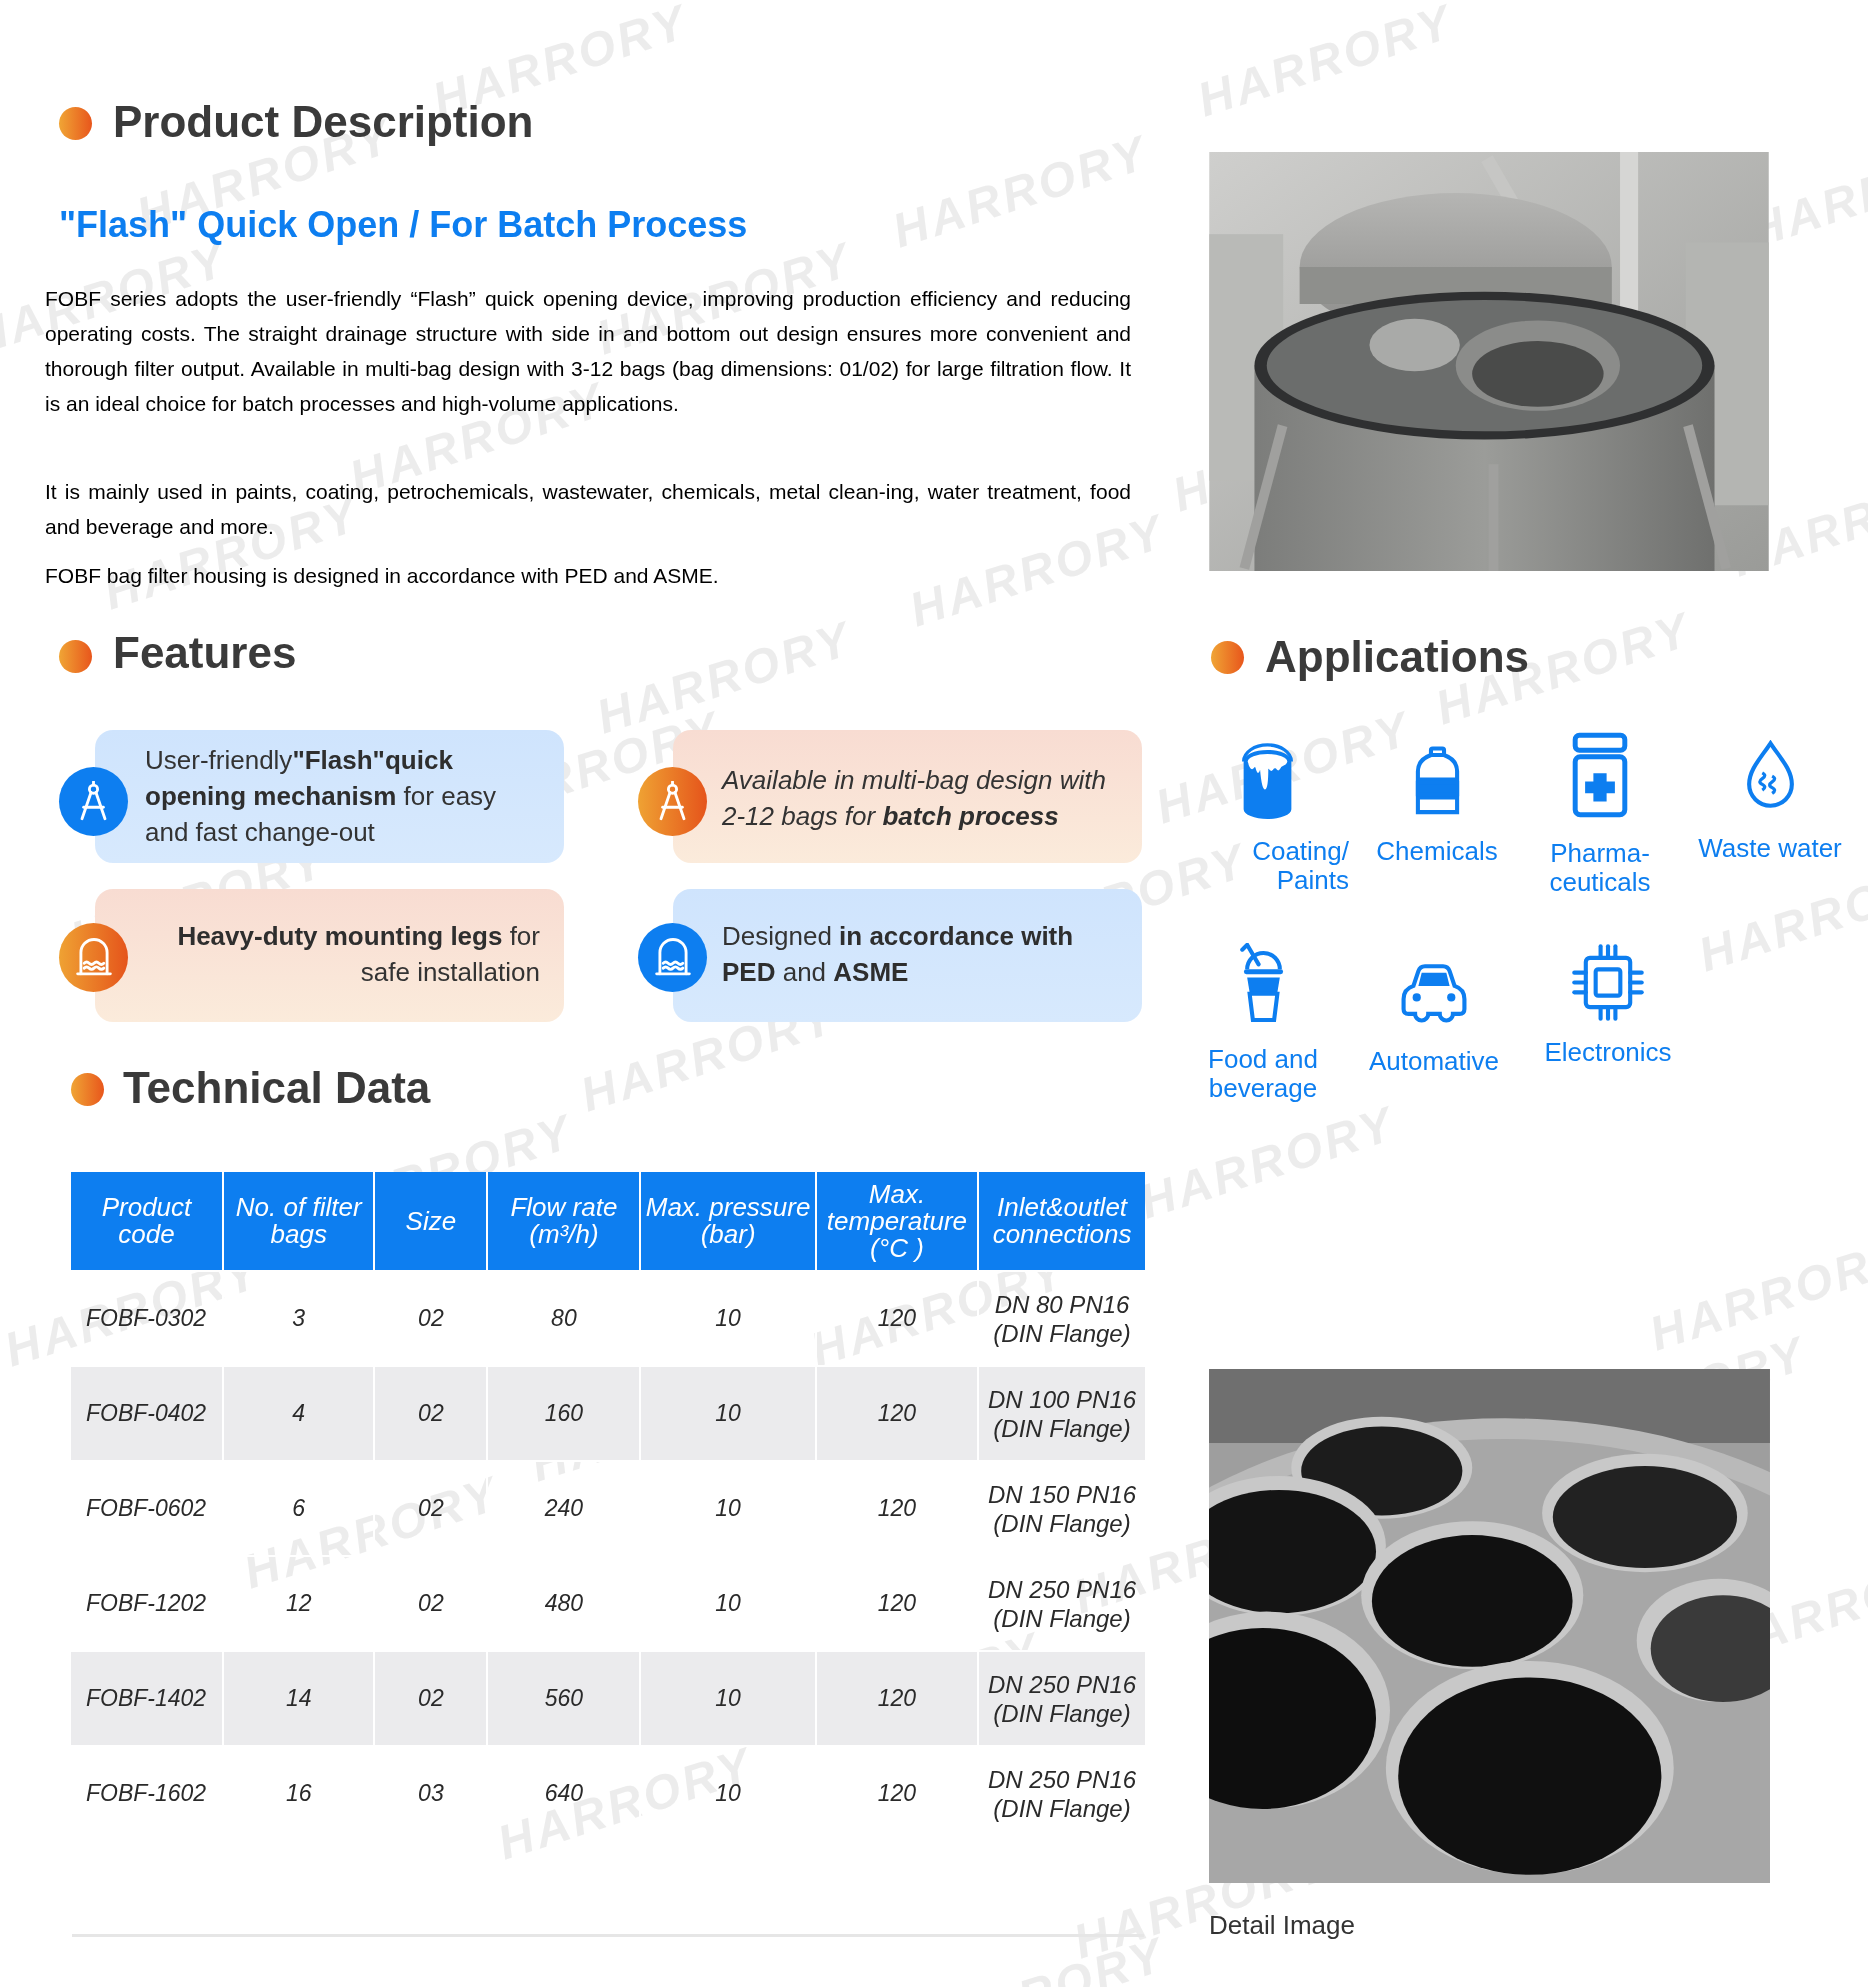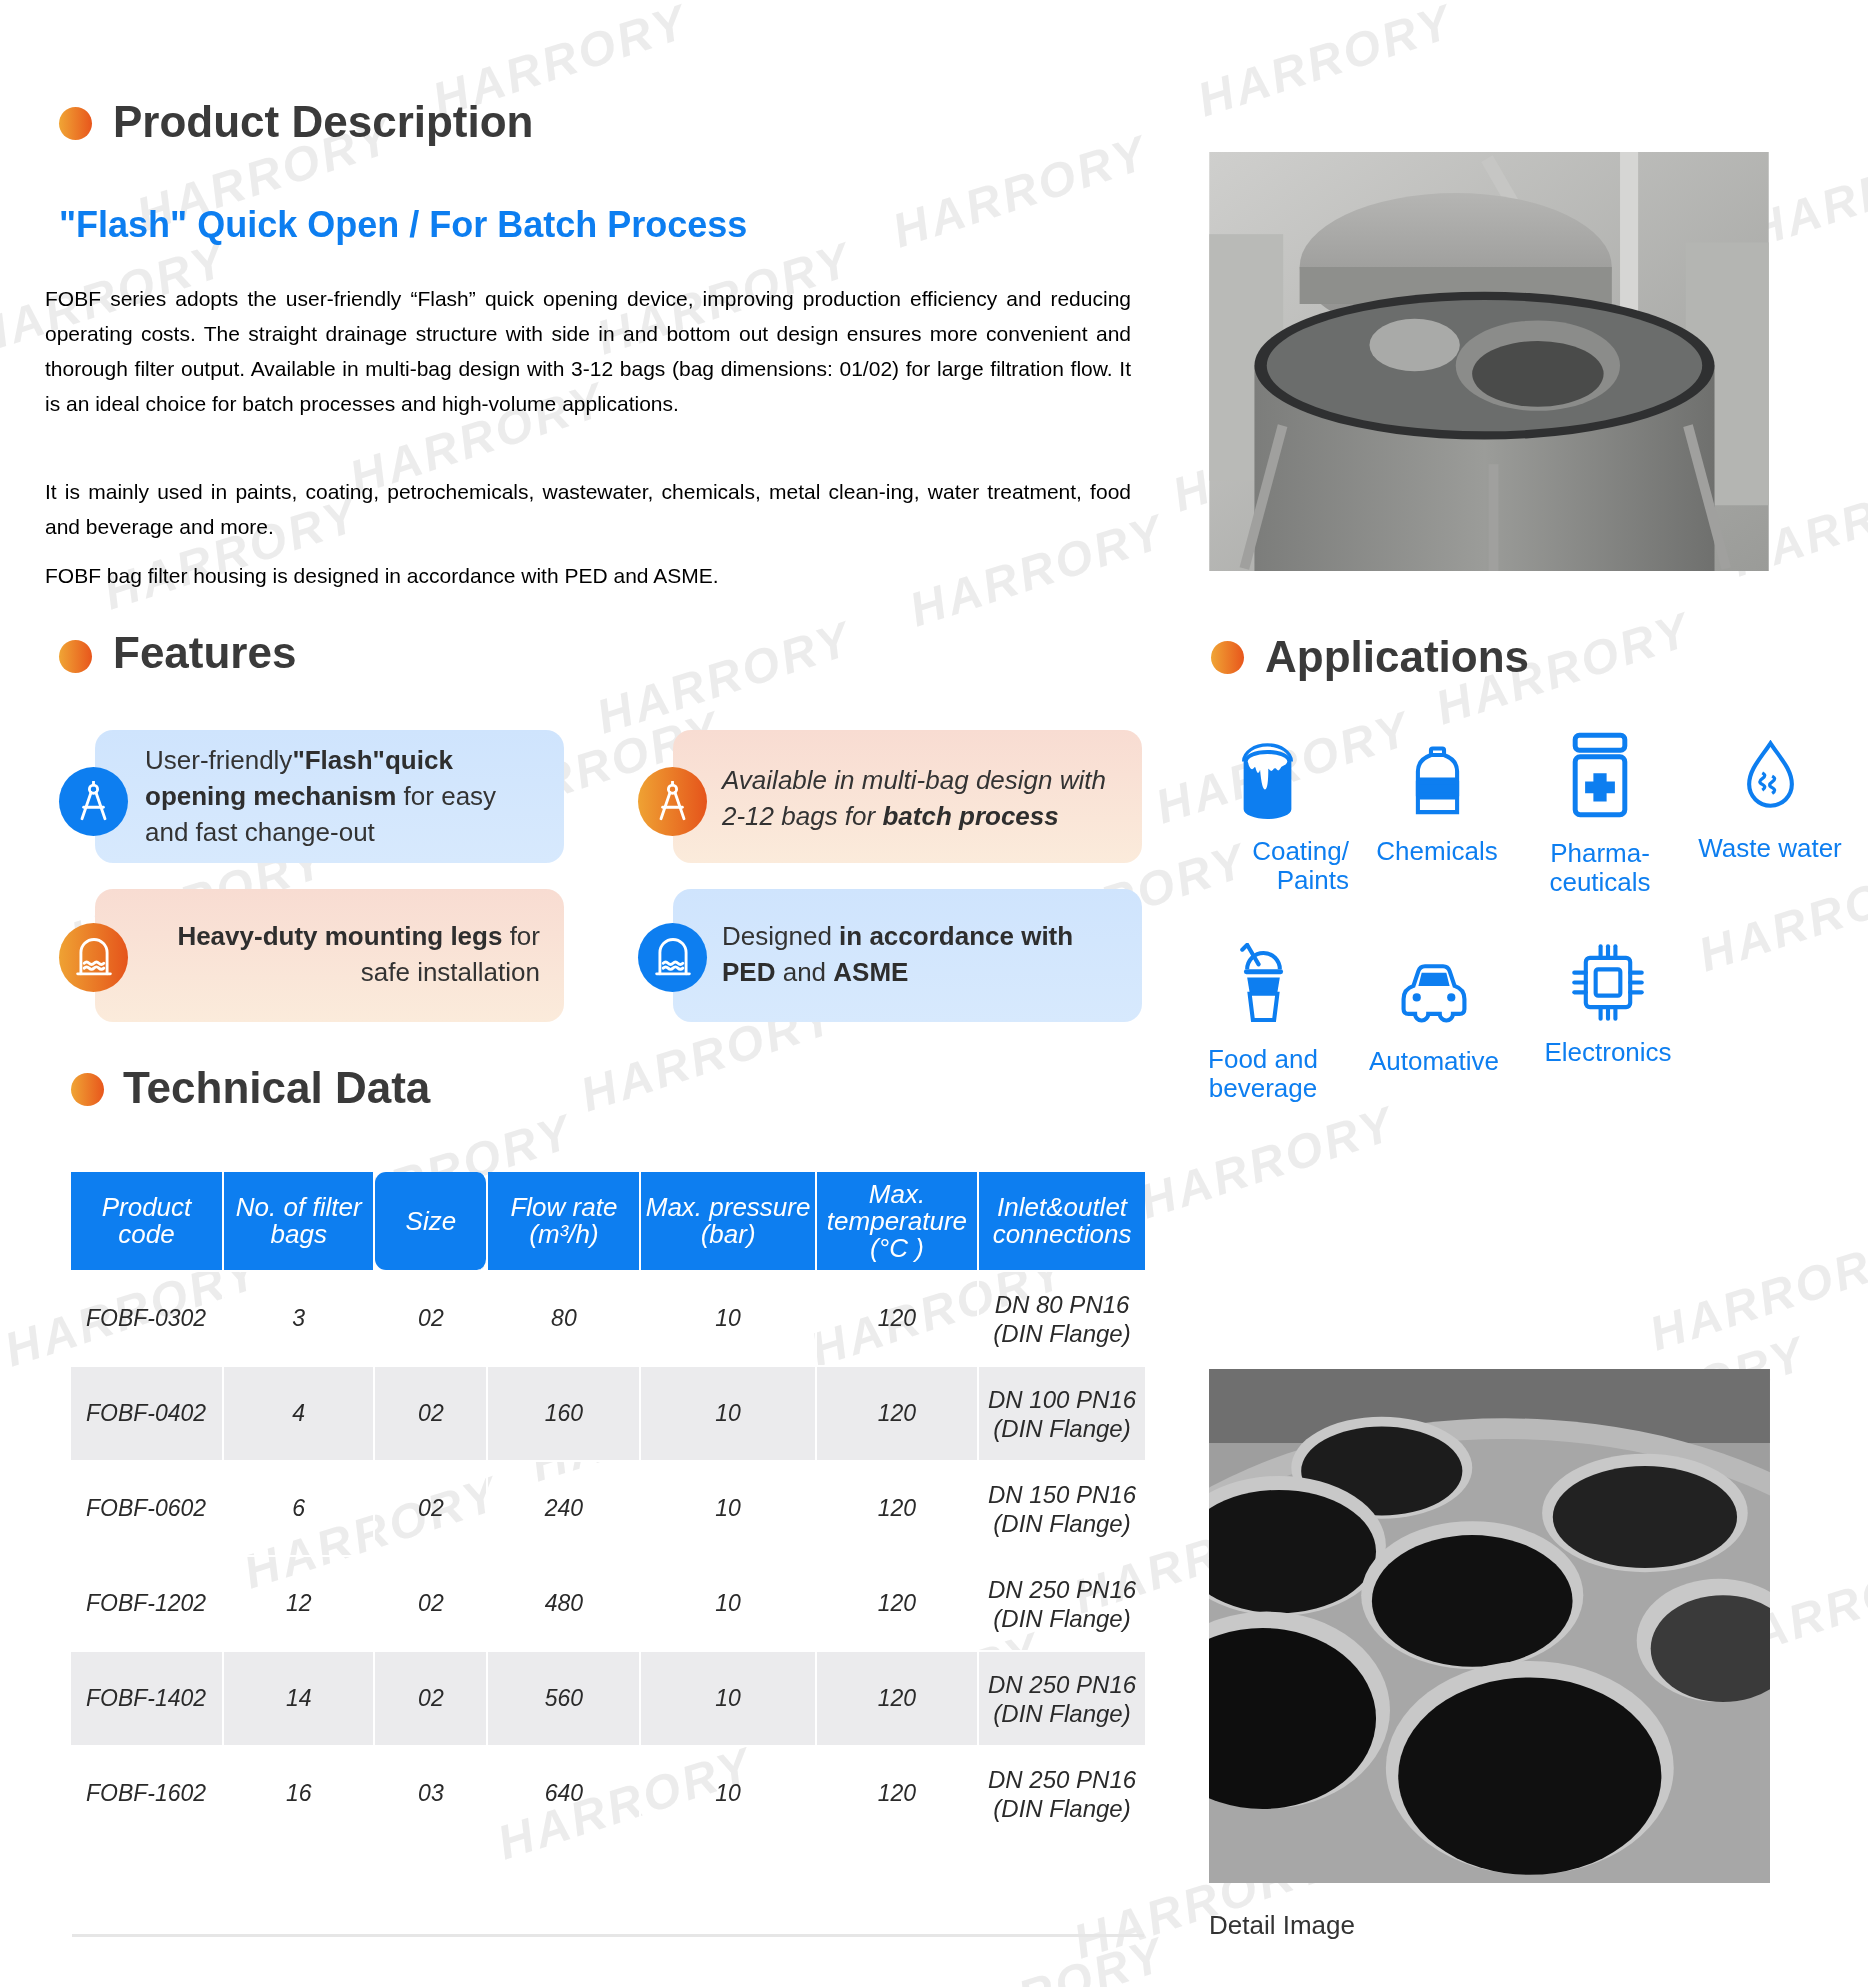--- a/index.html
+++ b/index.html
@@ -240,21 +240,21 @@
 </div>
 
 <div class="dot" style="left:71px;top:1073px;"></div>
 <div class="h2" style="left:123px;top:1063px;">Technical Data</div>
 
 <table class="tech">
   <thead>
     <tr>
       <th style="width:151px;">Product code</th>
       <th style="width:151px;">No. of filter bags</th>
-      <th style="width:111px;border-radius:11px;">Size</th>
+      <th style="width:111px;">Size</th>
       <th style="width:152px;">Flow rate (m³/h)</th>
       <th style="width:174px;">Max. pressure (bar)</th>
       <th style="width:158px;">Max. temperature (°C )</th>
       <th style="width:164px;">Inlet&amp;outlet connections</th>
     </tr>
   </thead>
   <tbody id="tech-body">
       <tr>
         <td>FOBF-0302</td>
         <td>3</td>

